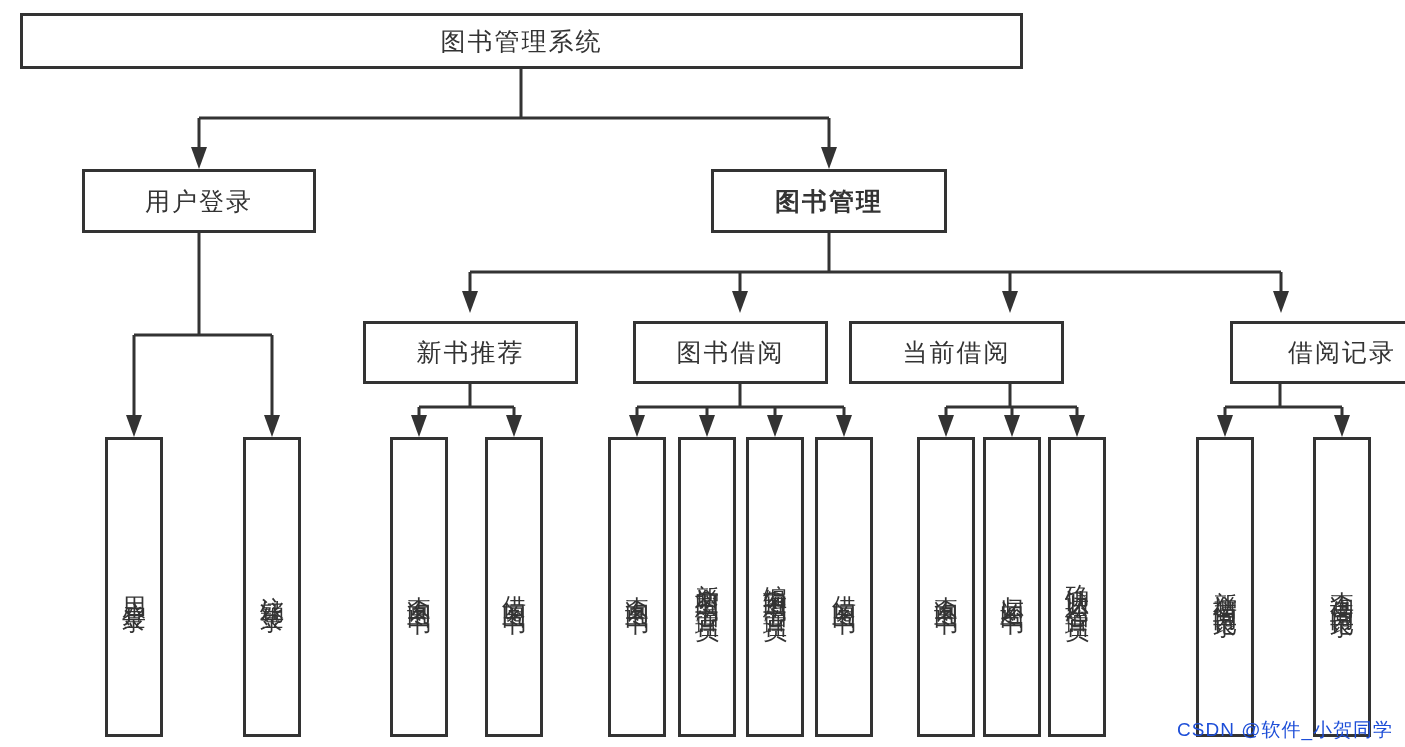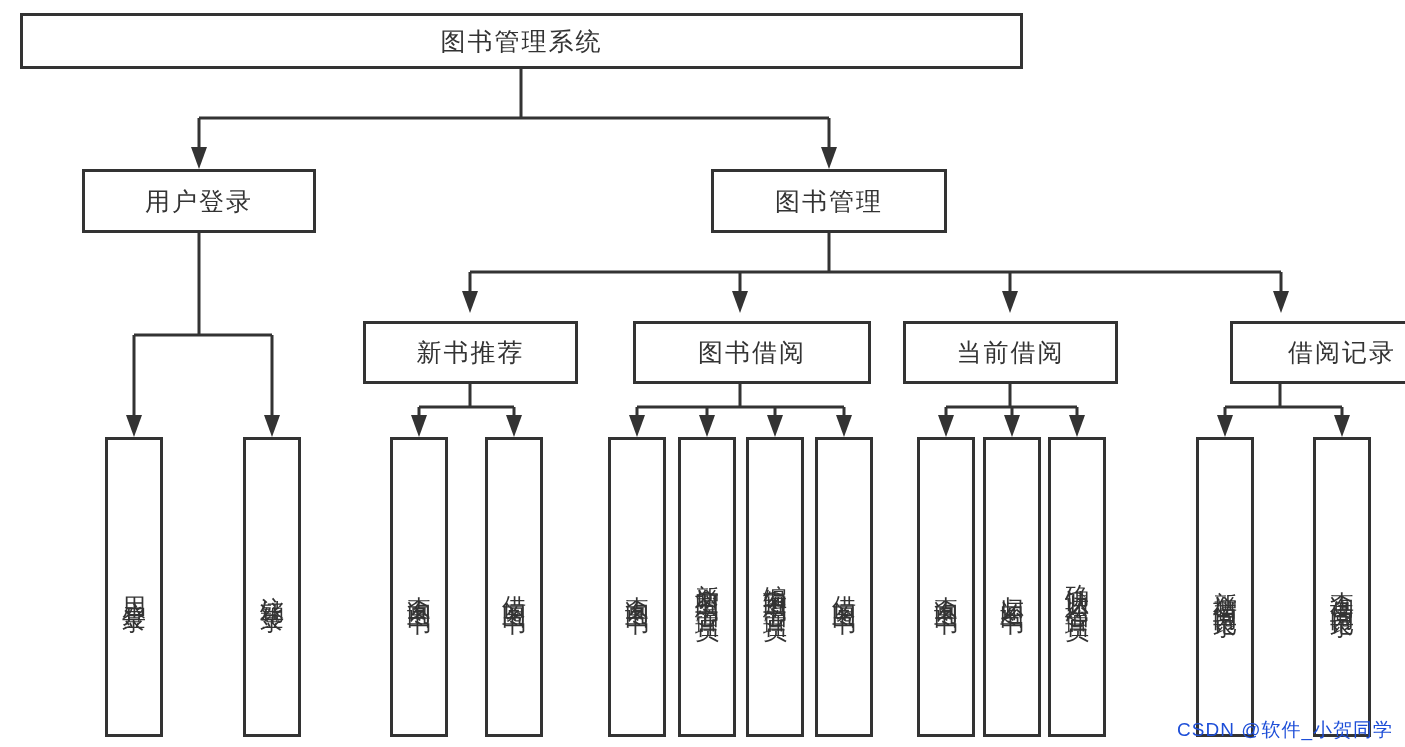--- a/index.html
+++ b/index.html
@@ -87,25 +87,25 @@
       <polygon points="1004,415 1020,415 1012,437"></polygon>
       <polygon points="1069,415 1085,415 1077,437"></polygon>
       <polygon points="1217,415 1233,415 1225,437"></polygon>
       <polygon points="1334,415 1350,415 1342,437"></polygon>
     </g>
   </svg>
 
   <div class="node" style="left:20px;top:13px;width:1003px;height:56px;">图书管理系统</div>
 
   <div class="node" style="left:82px;top:169px;width:234px;height:64px;">用户登录</div>
-  <div class="node" style="left:711px;top:169px;width:236px;height:64px;">图书管理</div>
+  <div class="node" style="left:711px;top:169px;width:236px;height:64px;font-weight:bold;">图书管理</div>
 
   <div class="node lvl2" style="left:363px;width:215px;">新书推荐</div>
-  <div class="node lvl2" style="left:633px;width:238px;">图书借阅</div>
-  <div class="node lvl2" style="left:903px;width:215px;">当前借阅</div>
+  <div class="node lvl2" style="left:633px;width:195px;">图书借阅</div>
+  <div class="node lvl2" style="left:849px;width:215px;">当前借阅</div>
   <div class="node lvl2" style="left:1230px;width:224px;">借阅记录</div>
 
   <div class="leaf" style="left:105px;">
     <span class="vtext">用户登录</span>
   </div>
   <div class="leaf" style="left:243px;">
     <span class="vtext">注销登录</span>
   </div>
 
   <div class="leaf" style="left:390px;">

